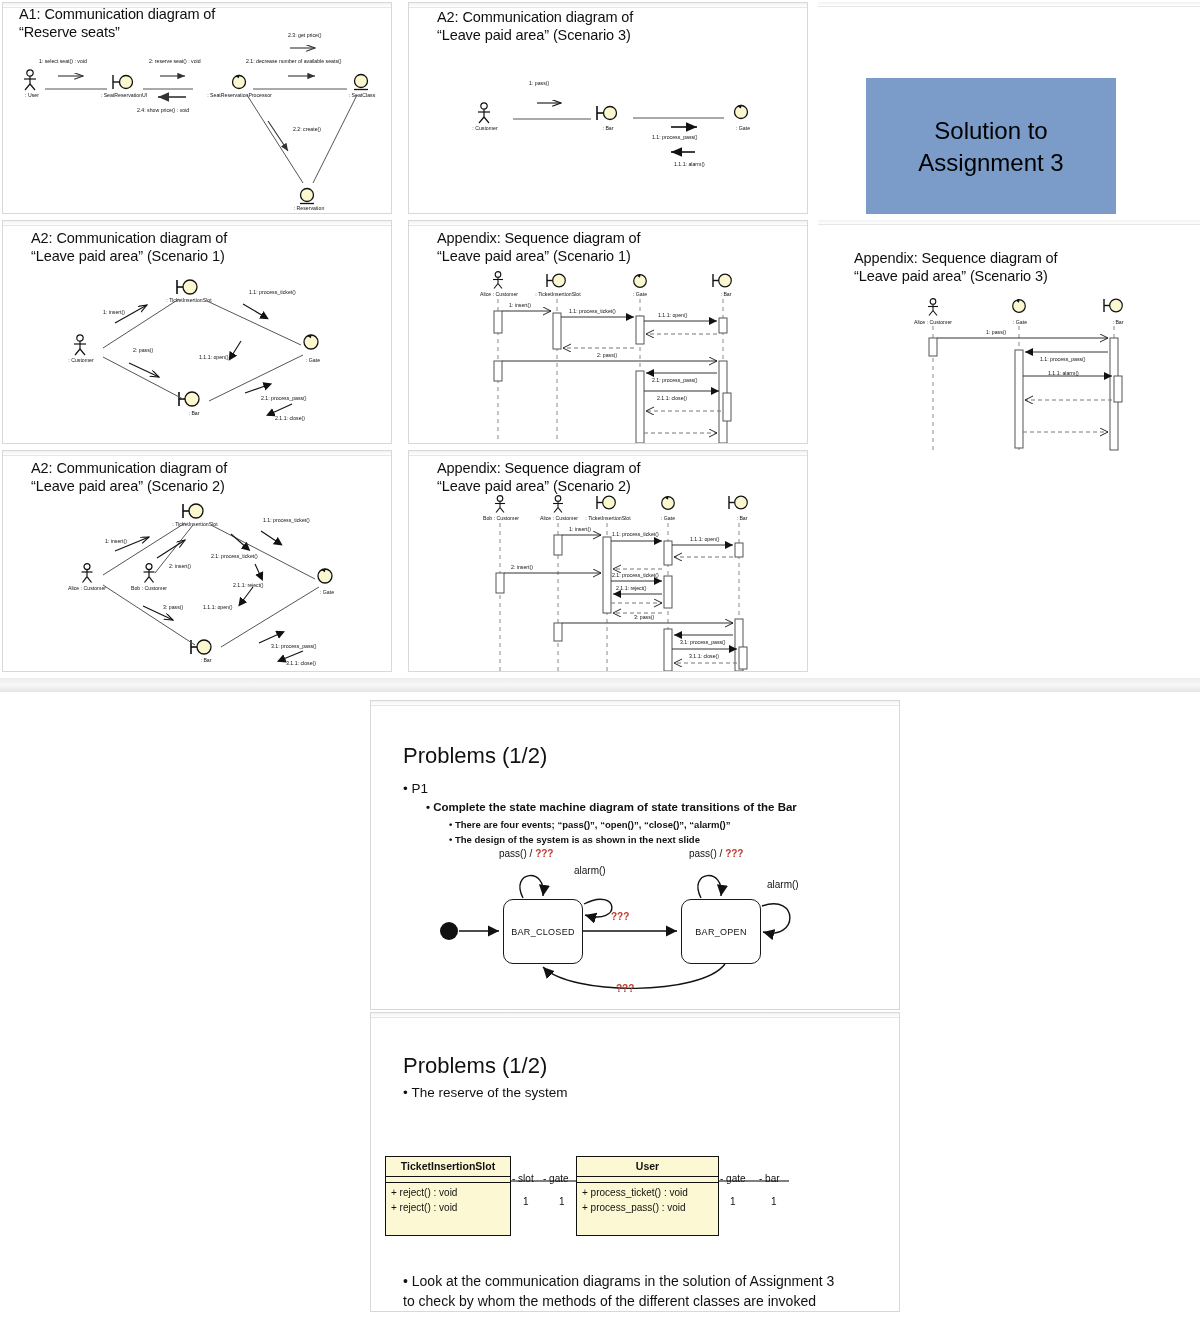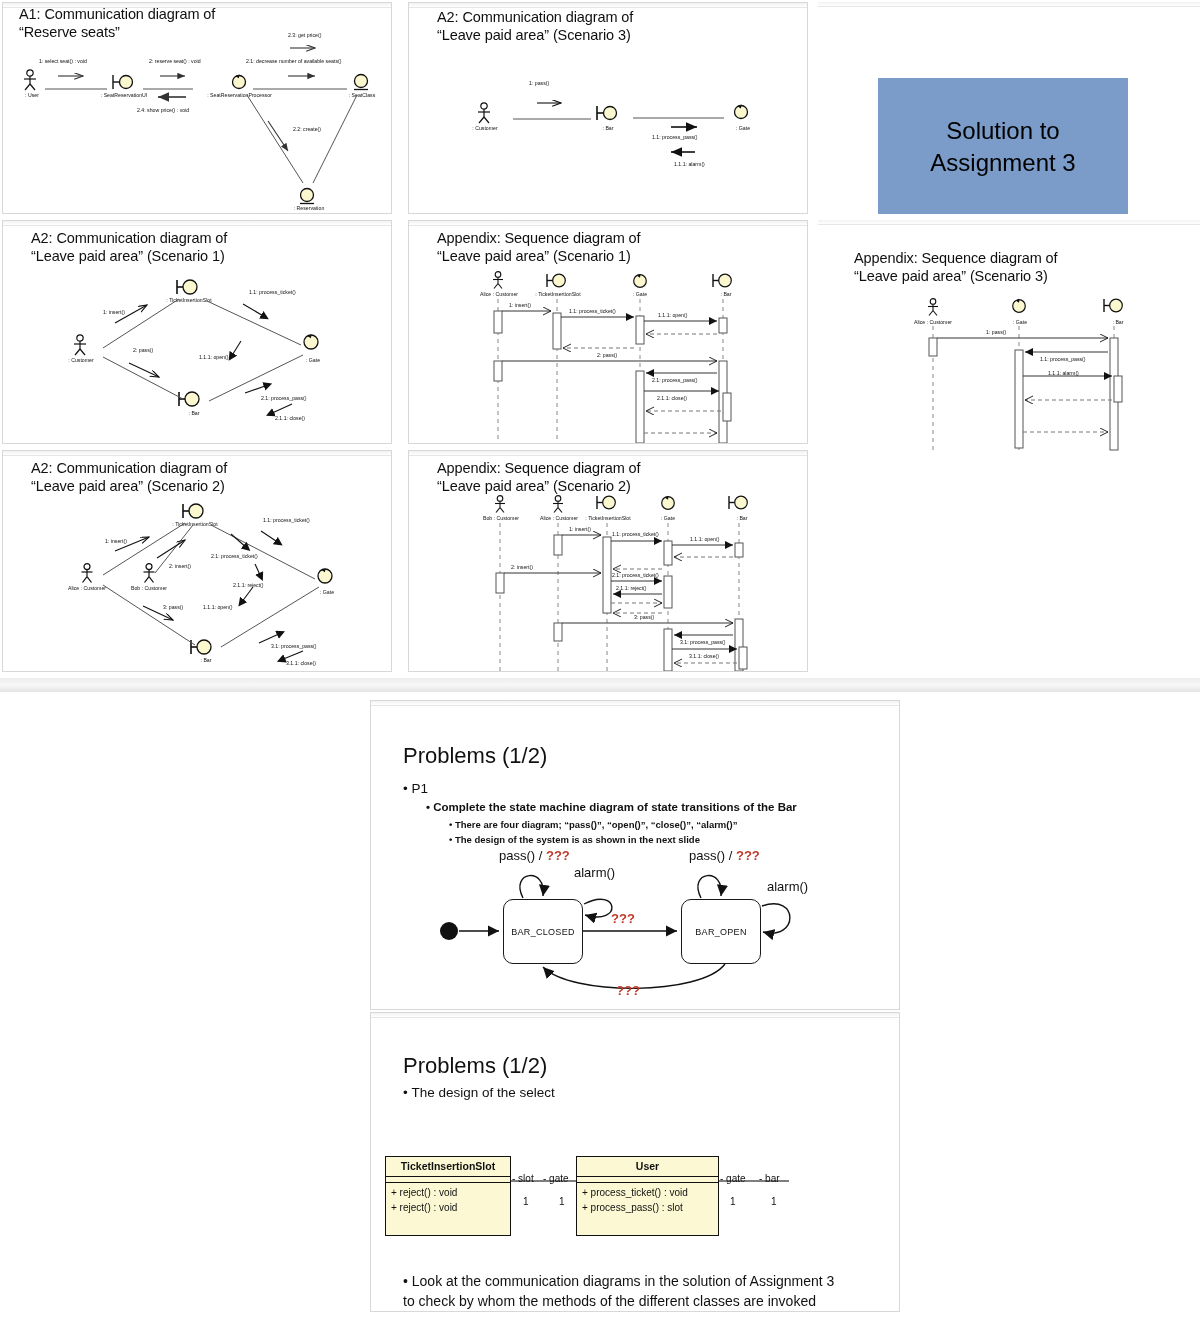--- a/index.html
+++ b/index.html
@@ -46,21 +46,21 @@
   .b1{font-size:13.5px;color:#111;}
   .b2{font-size:11.5px;color:#111;font-weight:bold;}
   .b3{font-size:9.5px;color:#111;font-weight:bold;}
   .dot{display:inline-block;}
   
   .state-box{
     position:absolute;border:1.6px solid #1a1a1a;border-radius:10px;
     background:#fff;display:flex;align-items:center;justify-content:center;
     font-size:9px;color:#111;letter-spacing:.3px;
   }
-  .sm-lab{position:absolute;font-size:13px;color:#111;white-space:nowrap;}
+  .sm-lab{position:absolute;font-size:10px;color:#111;white-space:nowrap;}
   .q{color:#c0392b;font-weight:bold;}
   
   .cls{
     position:absolute;border:1.6px solid #111;background:#fbf8d3;
     box-sizing:border-box;
   }
   .cls-name{
     text-align:center;font-weight:bold;font-size:10.5px;color:#111;
     padding:3px 4px 4px;border-bottom:1.6px solid #111;
   }
@@ -547,21 +547,21 @@
   <div class="msg" style="left:281px;top:85px;">1.1.1: open()</div>
   <div class="msg" style="left:102px;top:113px;">2: insert()</div>
   <div class="msg" style="left:203px;top:121px;">2.1: process_ticket()</div>
   <div class="msg" style="left:207px;top:134px;">2.1.1: reject()</div>
   <div class="msg" style="left:225px;top:163px;">3: pass()</div>
   <div class="msg" style="left:271px;top:188px;">3.1: process_pass()</div>
   <div class="msg" style="left:280px;top:202px;">3.1.1: close()</div>
 </div>
 
 <div class="slide" style="left:818px;top:2px;width:382px;height:212px;border:none;">
-  <div class="bluebox" style="left:60px;top:76px;width:250px;height:137px;background:#7b9cc8;">
+  <div class="bluebox" style="left:48px;top:76px;width:250px;height:137px;background:#7b9cc8;">
     <div style="font-size:24px;line-height:1.32;white-space:pre-line;">Solution to
 Assignment 3</div>
   </div>
 </div>
 
 <div class="slide" style="left:818px;top:220px;width:382px;height:238px;border:none;">
   <div class="slide-title" style="left:36px;top:30px;font-size:14.5px;">Appendix: Sequence diagram of
 “Leave paid area” (Scenario 3)</div>
 
   <div class="abs" style="left:106px;top:78px;">
@@ -625,21 +625,21 @@
 <div class="slide" style="left:370px;top:700px;width:530px;height:310px;">
   <div class="p-title" style="position:absolute;left:32px;top:42px;">Problems (1/2)</div>
 
   <div class="b1" style="position:absolute;left:32px;top:80px;">
     <span class="dot">•&nbsp;</span><span>P1</span>
   </div>
   <div class="b2" style="position:absolute;left:55px;top:100px;">
     <span class="dot">•&nbsp;</span><span>Complete the state machine diagram of state transitions of the Bar</span>
   </div>
   <div class="b3" style="position:absolute;left:78px;top:118px;">
-    <span class="dot">•&nbsp;</span><span>There are four diagram; “pass()”, “open()”, “close()”, “alarm()”</span>
+    <span class="dot">•&nbsp;</span><span>There are four events; “pass()”, “open()”, “close()”, “alarm()”</span>
   </div>
   <div class="b3" style="position:absolute;left:78px;top:133px;">
     <span class="dot">•&nbsp;</span><span>The design of the system is as shown in the next slide</span>
   </div>
 
   <div class="state-box" style="left:132px;top:198px;width:78px;height:63px;">
     <span>BAR_CLOSED</span>
   </div>
   <div class="state-box" style="left:310px;top:198px;width:78px;height:63px;">
     <span>BAR_OPEN</span>
@@ -677,21 +677,21 @@
     <span>pass() / </span><span class="q">???</span>
   </div>
   <div class="sm-lab" style="left:396px;top:178px;">alarm()</div>
   <div class="sm-lab q" style="left:245px;top:282px;">???</div>
 </div>
 
 <div class="slide" style="left:370px;top:1012px;width:530px;height:300px;">
   <div class="p-title" style="position:absolute;left:32px;top:40px;">Problems (1/2)</div>
 
   <div class="b1" style="position:absolute;left:32px;top:72px;">
-    <span class="dot">•&nbsp;</span><span>The design of the select</span>
+    <span class="dot">•&nbsp;</span><span>The reserve of the system</span>
   </div>
 
   <svg class="abs" style="left:0;top:0;" width="530" height="300">
     <line x1="140" y1="168" x2="205" y2="168" stroke="#555" stroke-width="1.3"></line>
     <line x1="348" y1="168" x2="418" y2="168" stroke="#555" stroke-width="1.3"></line>
   </svg>
 
   <div class="cls" style="left:14px;top:143px;width:126px;height:80px;">
     <div class="cls-name">TicketInsertionSlot</div>
     <div class="cls-attrs"></div>
@@ -699,21 +699,21 @@
       <div>+ reject() : void</div>
       <div>+ reject() : void</div>
     </div>
   </div>
 
   <div class="cls" style="left:205px;top:143px;width:143px;height:80px;">
     <div class="cls-name">User</div>
     <div class="cls-attrs"></div>
     <div class="cls-ops">
       <div>+ process_ticket() : void</div>
-      <div>+ process_pass() : slot</div>
+      <div>+ process_pass() : void</div>
     </div>
   </div>
 
 
   <div class="assoc-lab" style="left:141px;top:160px;">- slot</div>
   <div class="assoc-lab" style="left:172px;top:160px;">- gate</div>
   <div class="assoc-lab" style="left:152px;top:183px;">1</div>
   <div class="assoc-lab" style="left:188px;top:183px;">1</div>
 
   <div class="assoc-lab" style="left:349px;top:160px;">- gate</div>

